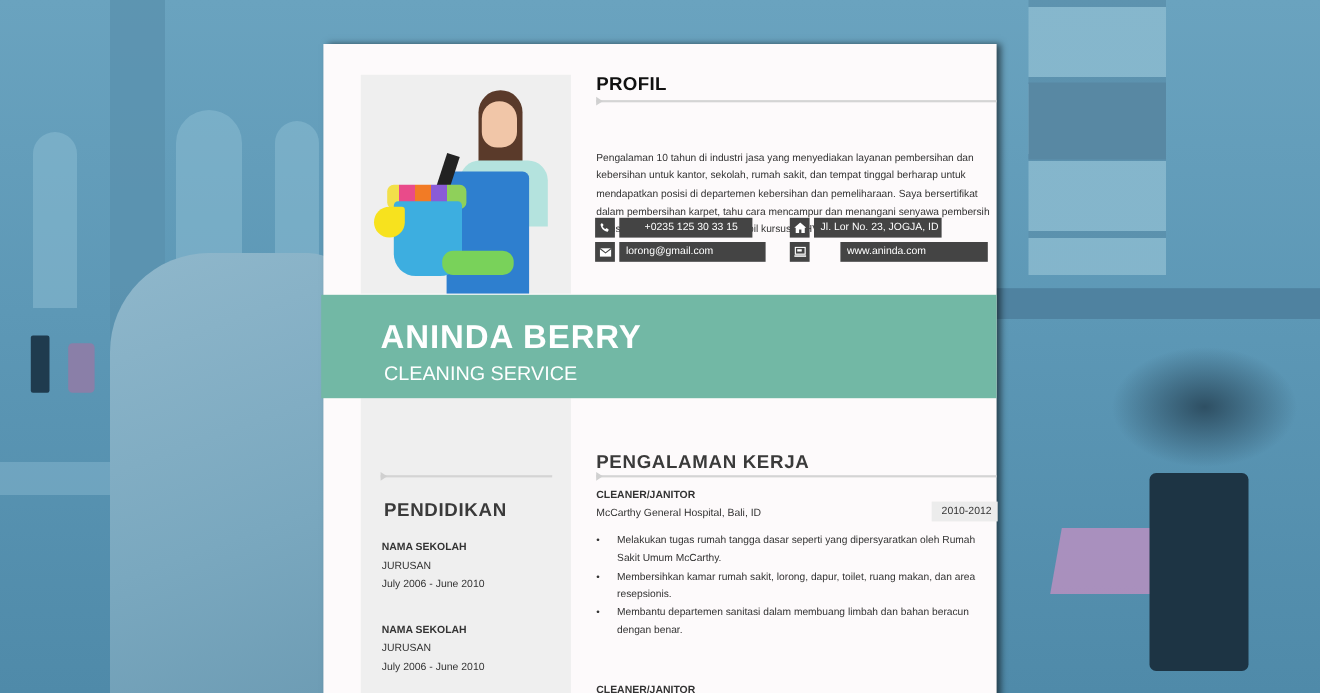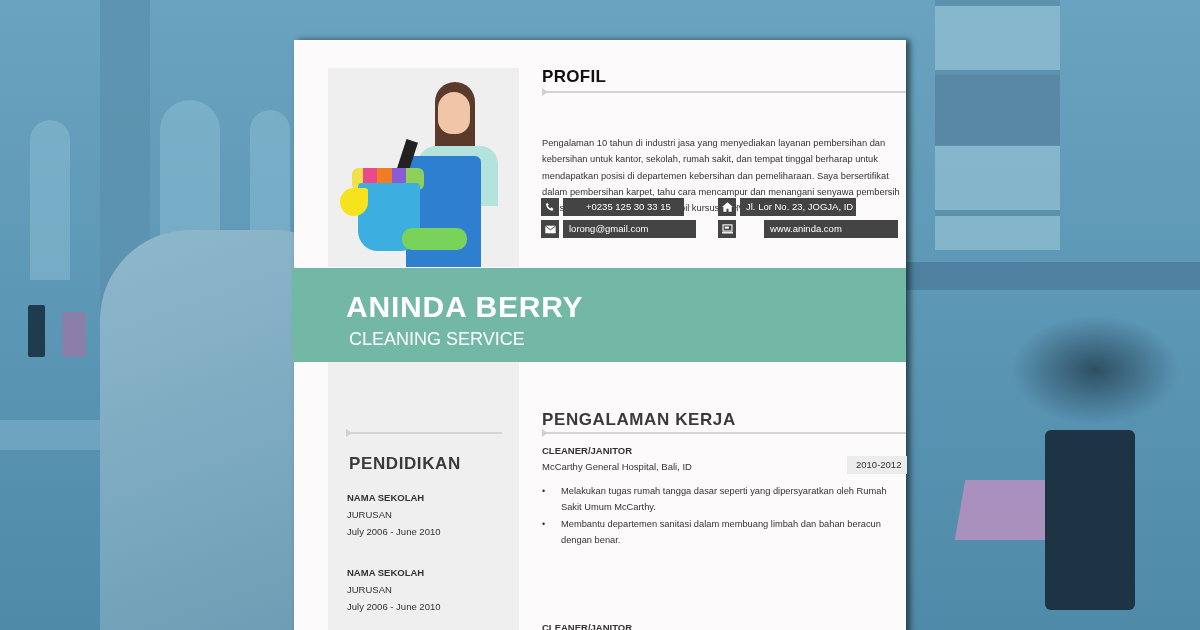--- a/index.html
+++ b/index.html
@@ -199,20 +199,21 @@
 
   <div class="sec-title exp-title">PENGALAMAN KERJA</div>
   <div class="sec-rule exp-rule"></div>
 
   <div class="job-title" style="top:405px;">CLEANER/JANITOR</div>
   <div class="job-company">McCarthy General Hospital, Bali, ID</div>
   <div class="job-period">2010-2012</div>
 
   <ul class="bullets">
     <li>Melakukan tugas rumah tangga dasar seperti yang dipersyaratkan oleh Rumah Sakit Umum McCarthy.</li>
+    <li>Membersihkan kamar rumah sakit, lorong, dapur, toilet, ruang makan, dan area resepsionis.</li>
     <li>Membantu departemen sanitasi dalam membuang limbah dan bahan beracun dengan benar.</li>
   </ul>
 
   <div class="job-title" style="top:582px;">CLEANER/JANITOR</div>
 </div>
 
 <div class="banner">
   <div class="name">ANINDA BERRY</div>
   <div class="role">CLEANING SERVICE</div>
 </div>

